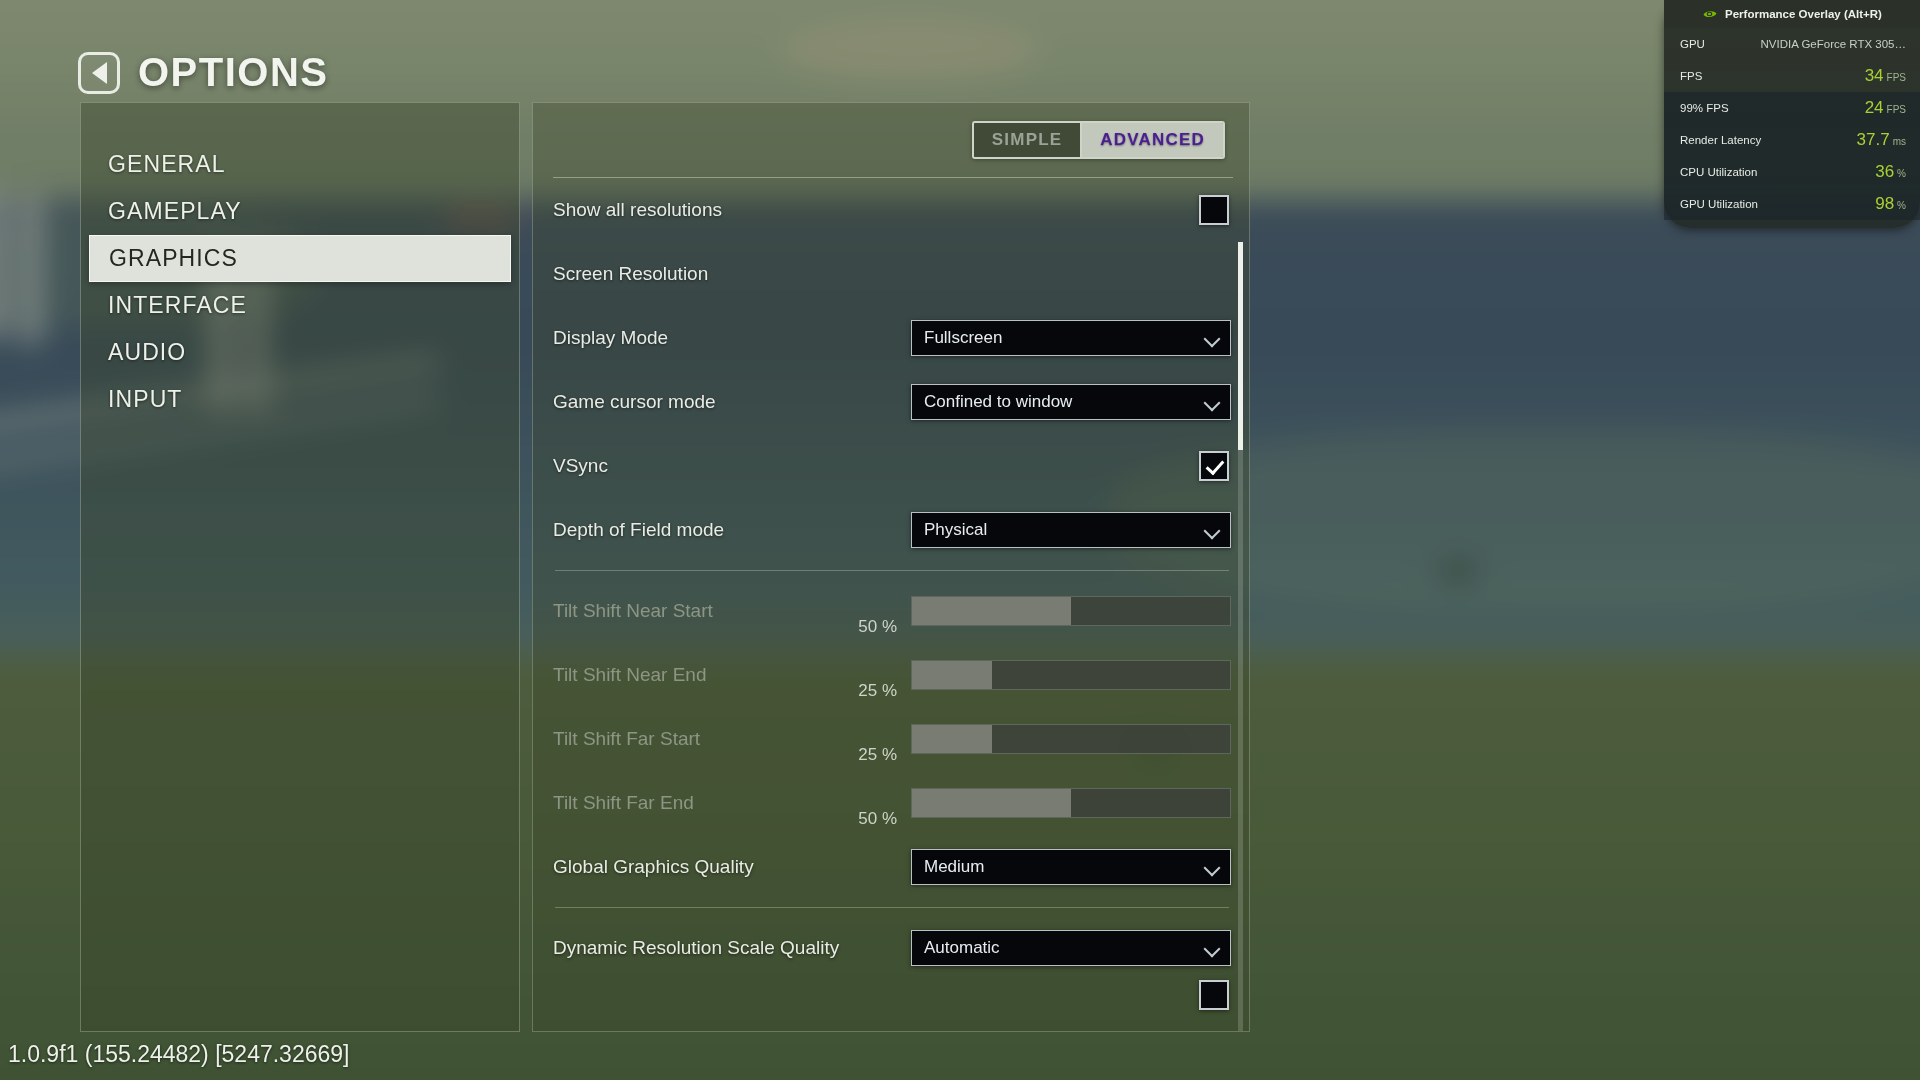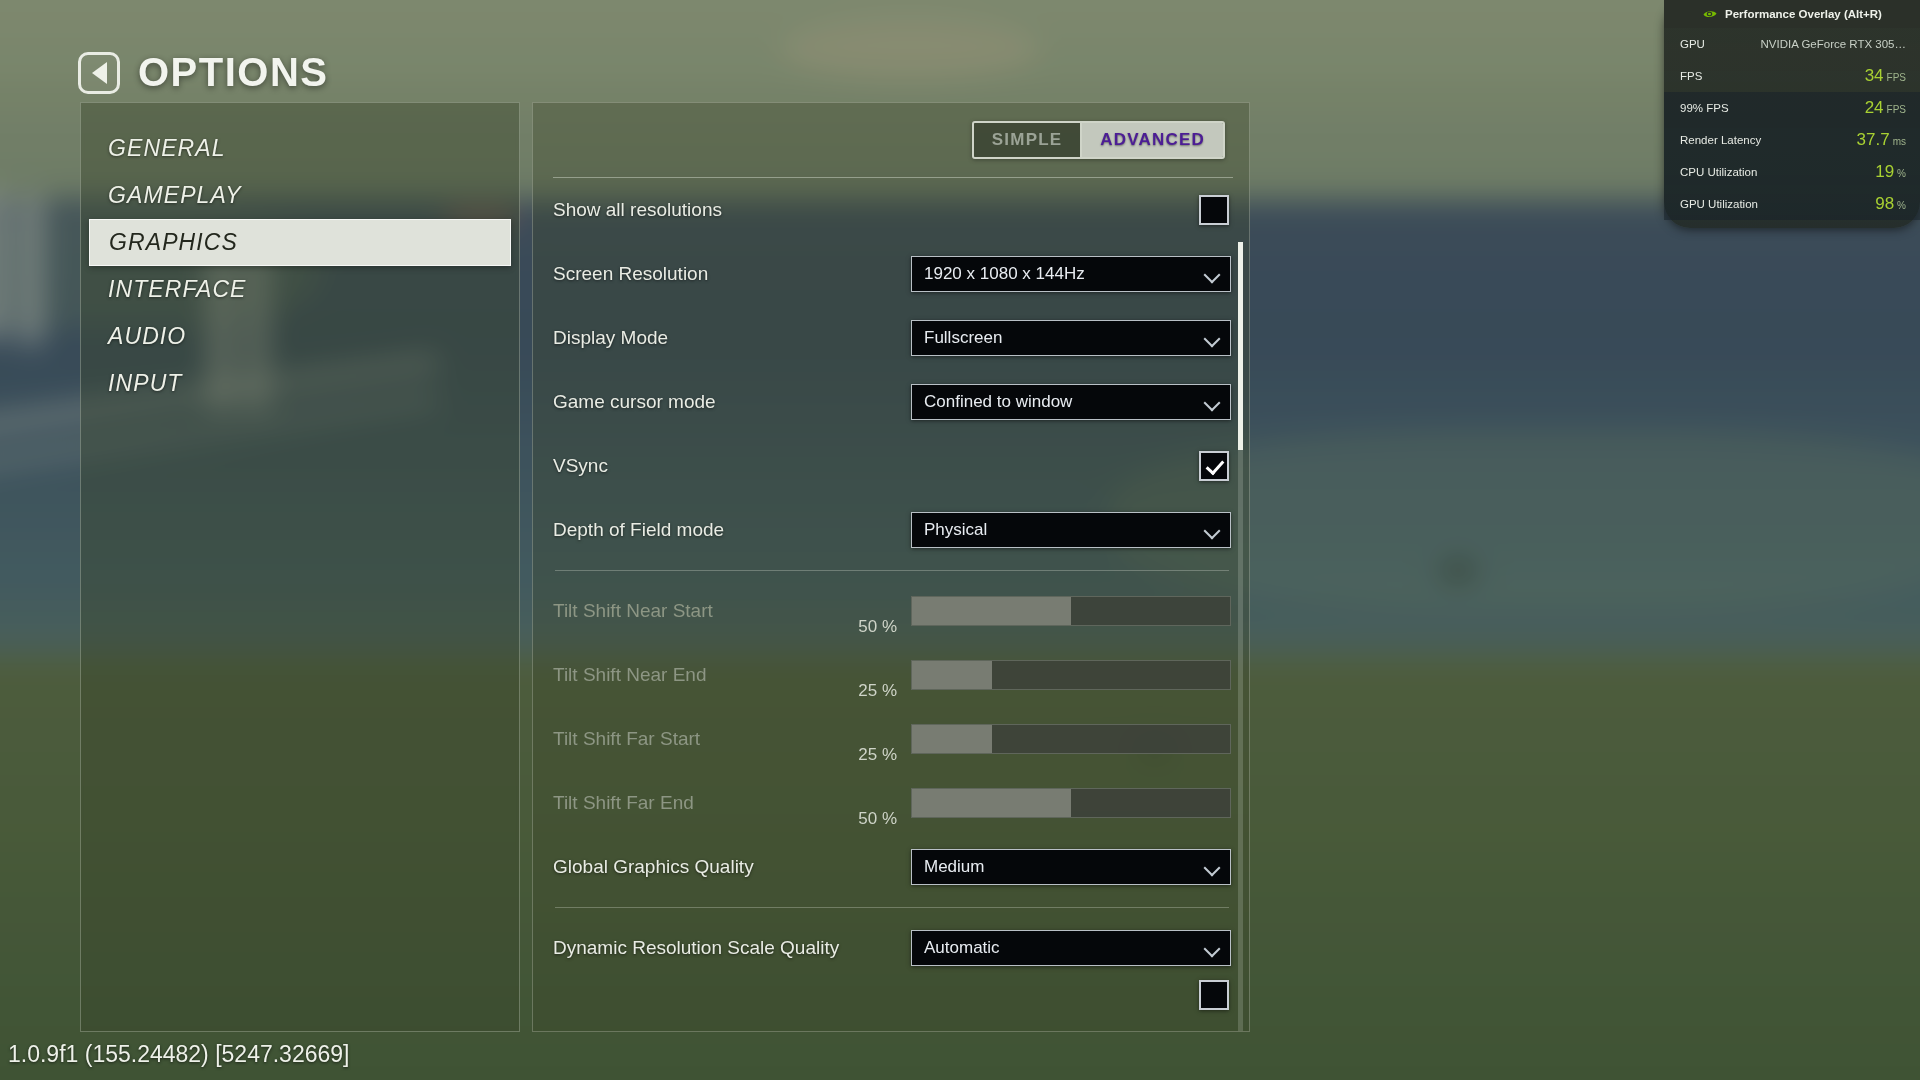--- a/index.html
+++ b/index.html
@@ -46,21 +46,21 @@
     text-shadow: 0 2px 6px rgba(0,0,0,.45);
   }
 
   
   .sidebar {
     position:absolute; left: 80px; top: 102px; width: 440px; height: 930px;
     background: rgba(58,70,42,.42);
     border: 1px solid rgba(222,228,214,.30);
     backdrop-filter: blur(2px);
   }
-  .side-list { padding-top: 22px; font-style: italic; }
+  .side-list { padding-top: 38px; }
   .side-item {
     height: 47px; display:flex; align-items:center; padding-left: 27px;
     font-size: 23px; letter-spacing: 1.1px; color: #eef1e8;
     text-shadow: 0 1px 3px rgba(0,0,0,.5);
   }
   .side-item.selected {
     background: #dfe2da; color: #23271d; text-shadow: none;
     margin: 0 8px 0 8px; padding-left: 19px;
     border: 1px solid rgba(255,255,255,.75);
     box-shadow: 0 2px 6px rgba(0,0,0,.30);
@@ -240,24 +240,20 @@
         <div class="row">
           <div class="row-label">Show all resolutions</div>
           <div class="spacer"></div>
           <div style="width: 320px; display: flex; justify-content: flex-end; padding-right: 2px;">
             <div class="checkbox"></div>
           </div>
         </div>
         <div class="row">
           <div class="row-label">Screen Resolution</div>
           <div class="spacer"></div>
-          <div class="select">
-            <span class="val">1920 x 1080 x 144Hz</span>
-            <span class="chev"></span>
-          </div>
         </div>
         <div class="row">
           <div class="row-label">Display Mode</div>
           <div class="spacer"></div>
           <div class="select">
             <span class="val">Fullscreen</span>
             <span class="chev"></span>
           </div>
         </div>
         <div class="row">
@@ -371,21 +367,21 @@
         <div class="nv-row tinted">
           <span class="nv-k">99% FPS</span>
           <span><span class="nv-num" style="color: rgb(168, 209, 50);">24</span><span class="nv-unit">FPS</span></span>
         </div>
         <div class="nv-row tinted">
           <span class="nv-k">Render Latency</span>
           <span><span class="nv-num" style="color: rgb(168, 209, 50);">37.7</span><span class="nv-unit">ms</span></span>
         </div>
         <div class="nv-row tinted">
           <span class="nv-k">CPU Utilization</span>
-          <span><span class="nv-num" style="color: rgb(168, 209, 50);">19</span><span class="nv-unit">%</span></span>
+          <span><span class="nv-num" style="color: rgb(168, 209, 50);">36</span><span class="nv-unit">%</span></span>
         </div>
         <div class="nv-row tinted">
           <span class="nv-k">GPU Utilization</span>
           <span><span class="nv-num" style="color: rgb(168, 209, 50);">98</span><span class="nv-unit">%</span></span>
         </div>
       </div>
   </div>
 
 </div>
 

